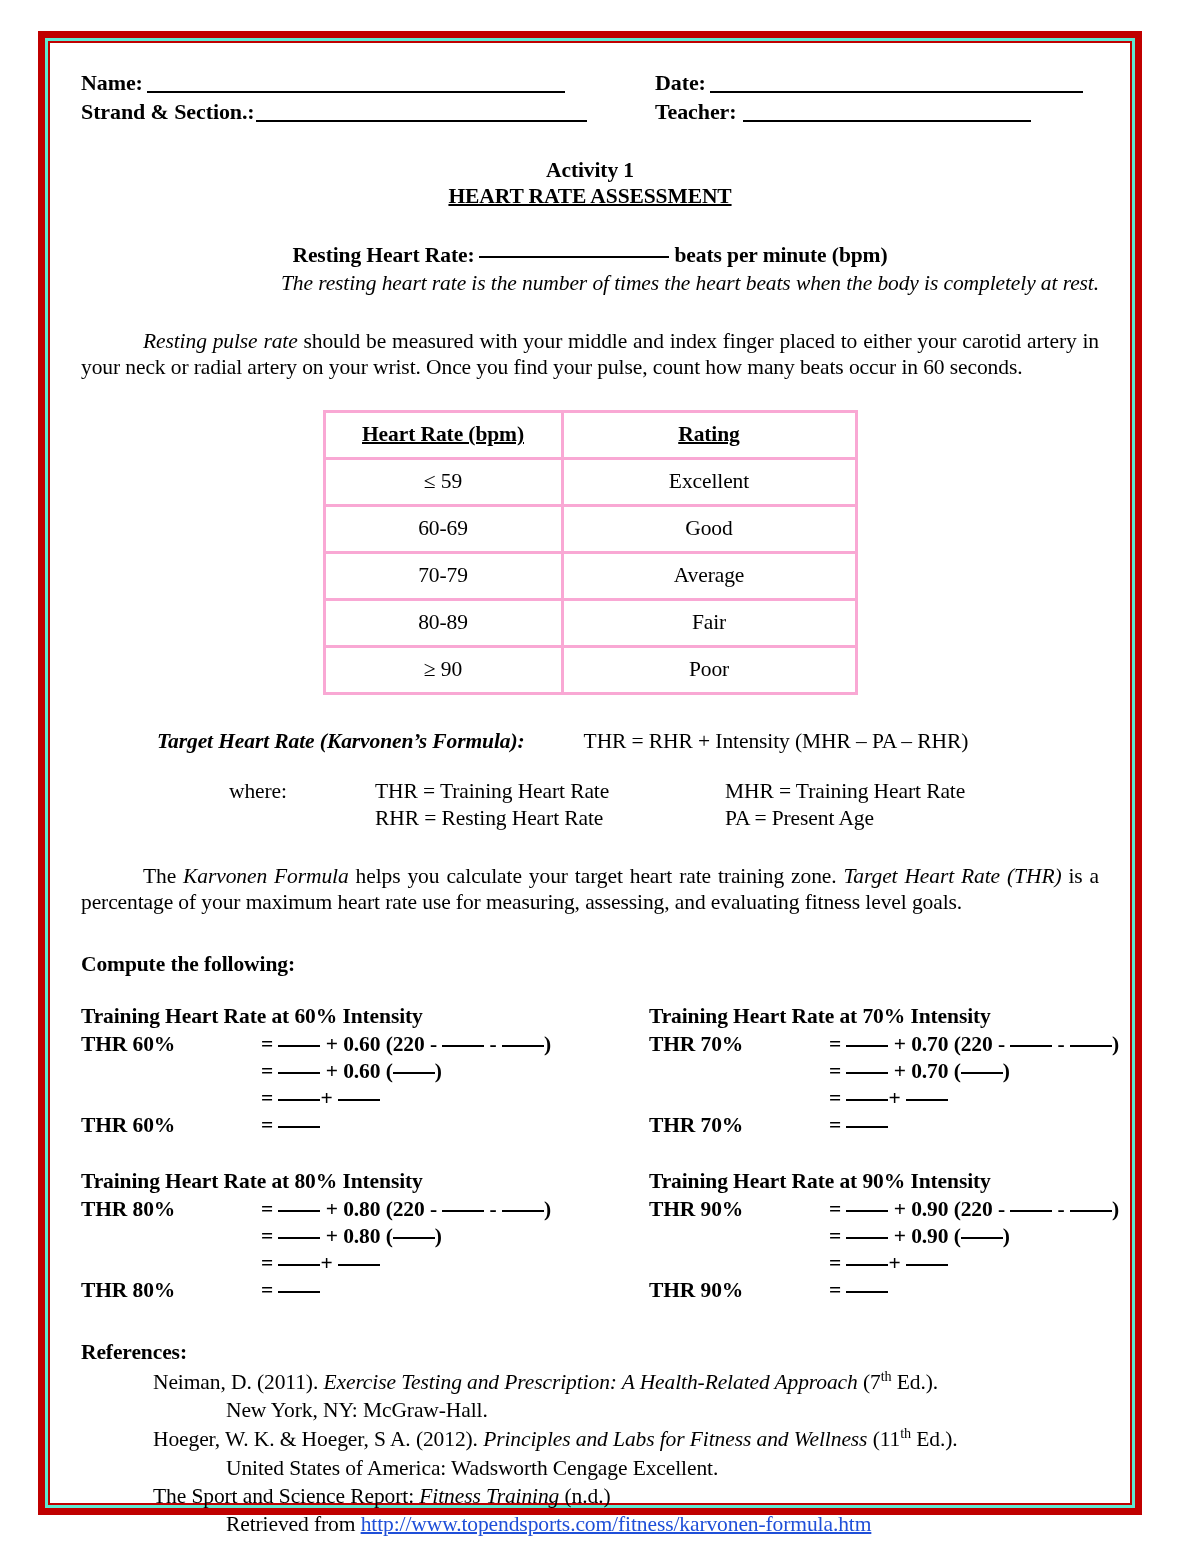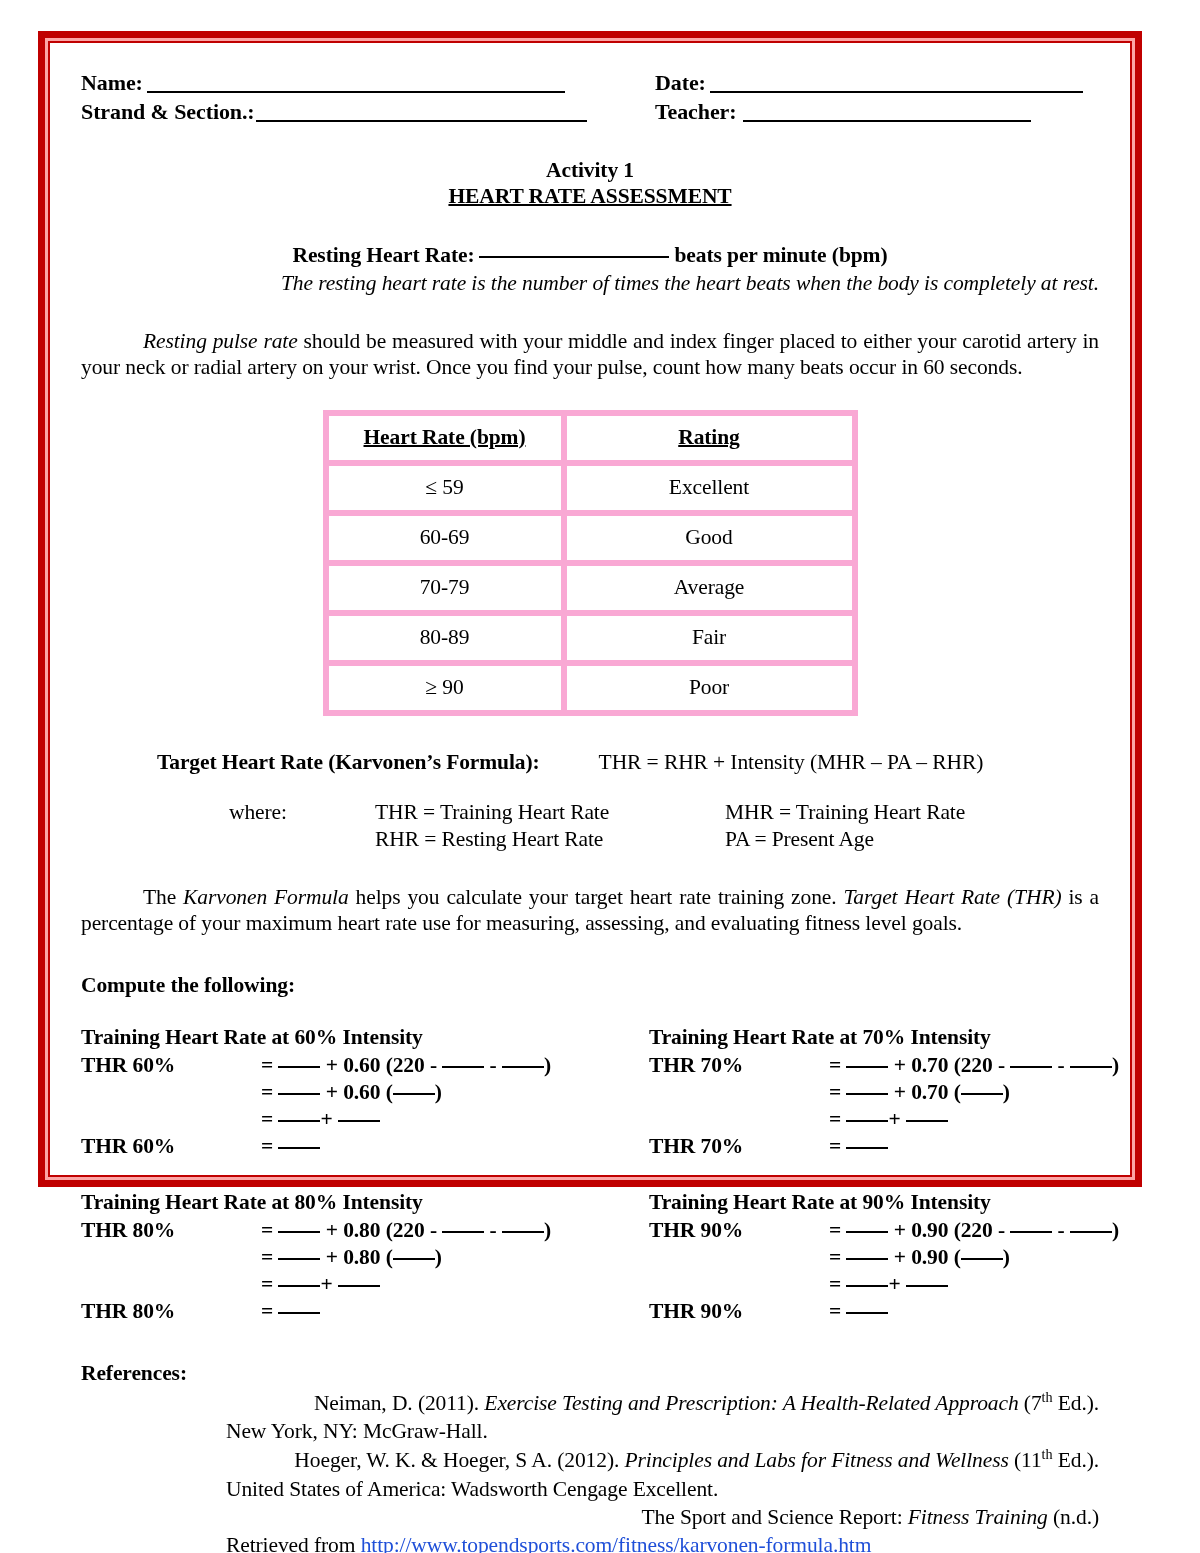--- a/index.html
+++ b/index.html
@@ -15,24 +15,24 @@
     color: #000000;
     overflow: hidden;
   }
 
   
   .page {
     position: absolute;
     left: 38px;
     top: 31px;
     width: 1104px;
-    height: 1156px;
+    height: 1484px;
     box-sizing: border-box;
     border: 7px solid #c00000;
-    background: #fca5a5;
+    background: #5eead4;
   }
   .page-inner {
     position: absolute;
     inset: 3px;
     border: 2px solid #c00000;
     background: #ffffff;
     box-sizing: border-box;
   }
   .content {
     position: absolute;
@@ -94,42 +94,42 @@
   .para em { font-style: italic; }
 
   
   .tbl-wrap { display: flex; justify-content: center; margin-top: 30px; }
   table.rating {
     border-collapse: collapse;
     width: 535px;
     table-layout: fixed;
   }
   table.rating td, table.rating th {
-    border: 6px solid #f9a8d4;
+    border: 3px solid #f9a8d4;
     text-align: center;
     font-weight: normal;
     height: 28px;
     padding: 8px 2px;
     font-size: 21.5px;
     line-height: 1.1;
   }
   table.rating th {
     font-weight: bold;
     text-decoration: underline;
     text-underline-offset: 1px;
   }
   table.rating col.c1 { width: 238px; }
 
   
   .karv {
     margin-top: 33px;
     display: flex;
     white-space: nowrap;
   }
-  .karv .k-label { font-weight: bold; margin-left: 76px; }
+  .karv .k-label { font-weight: bold; margin-left: 76px; font-style: italic; }
   .karv .k-form { margin-left: 59px; }
 
   .where {
     margin-top: 24px;
     display: grid;
     grid-template-columns: 146px 350px 1fr;
     row-gap: 1px;
     margin-left: 148px;
     white-space: nowrap;
   }
@@ -159,21 +159,21 @@
     border-bottom: 2px solid #000;
     height: 0;
     position: relative;
     top: -4px;
   }
   .ul.m  { width: 42px; }
 
   
   .refs-head { font-weight: bold; margin-top: 36px; }
   .ref { margin-top: 2px; white-space: nowrap; }
-  .ref.l1 { margin-left: 72px; text-align: right; }
+  .ref.l1 { margin-left: 72px; }
   .ref.l2 { margin-left: 145px; }
   .ref i { font-style: italic; }
   .ref sup { font-size: 0.66em; vertical-align: super; }
   .link {
     color: #1f4fd8;
     text-underline-offset: 1px;
   }
 </style>
 </head>
 <body>

